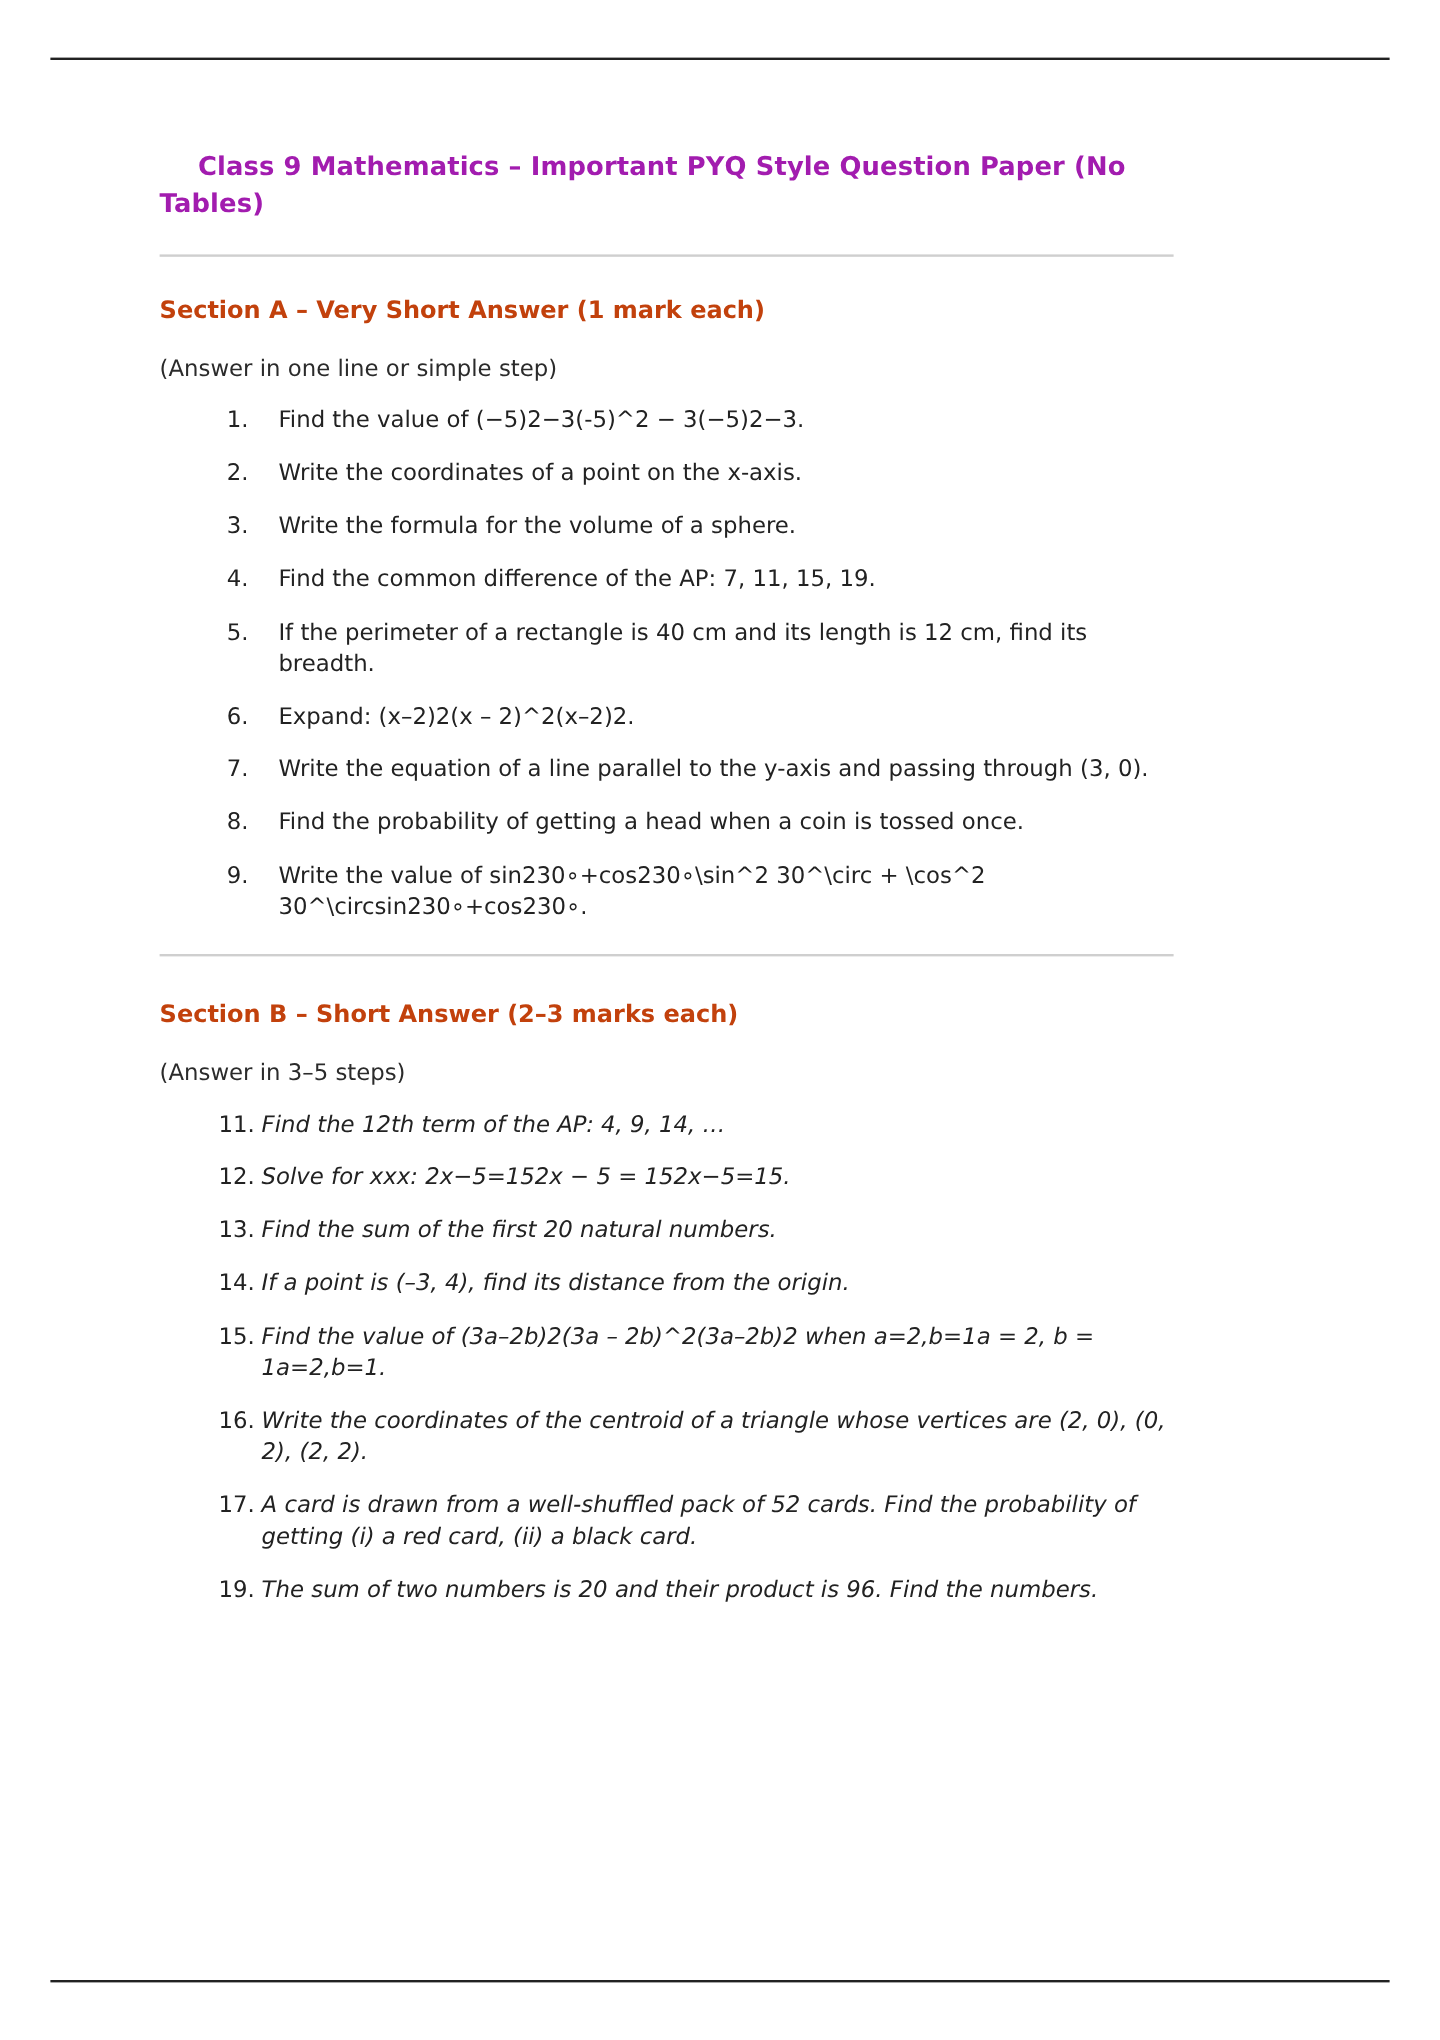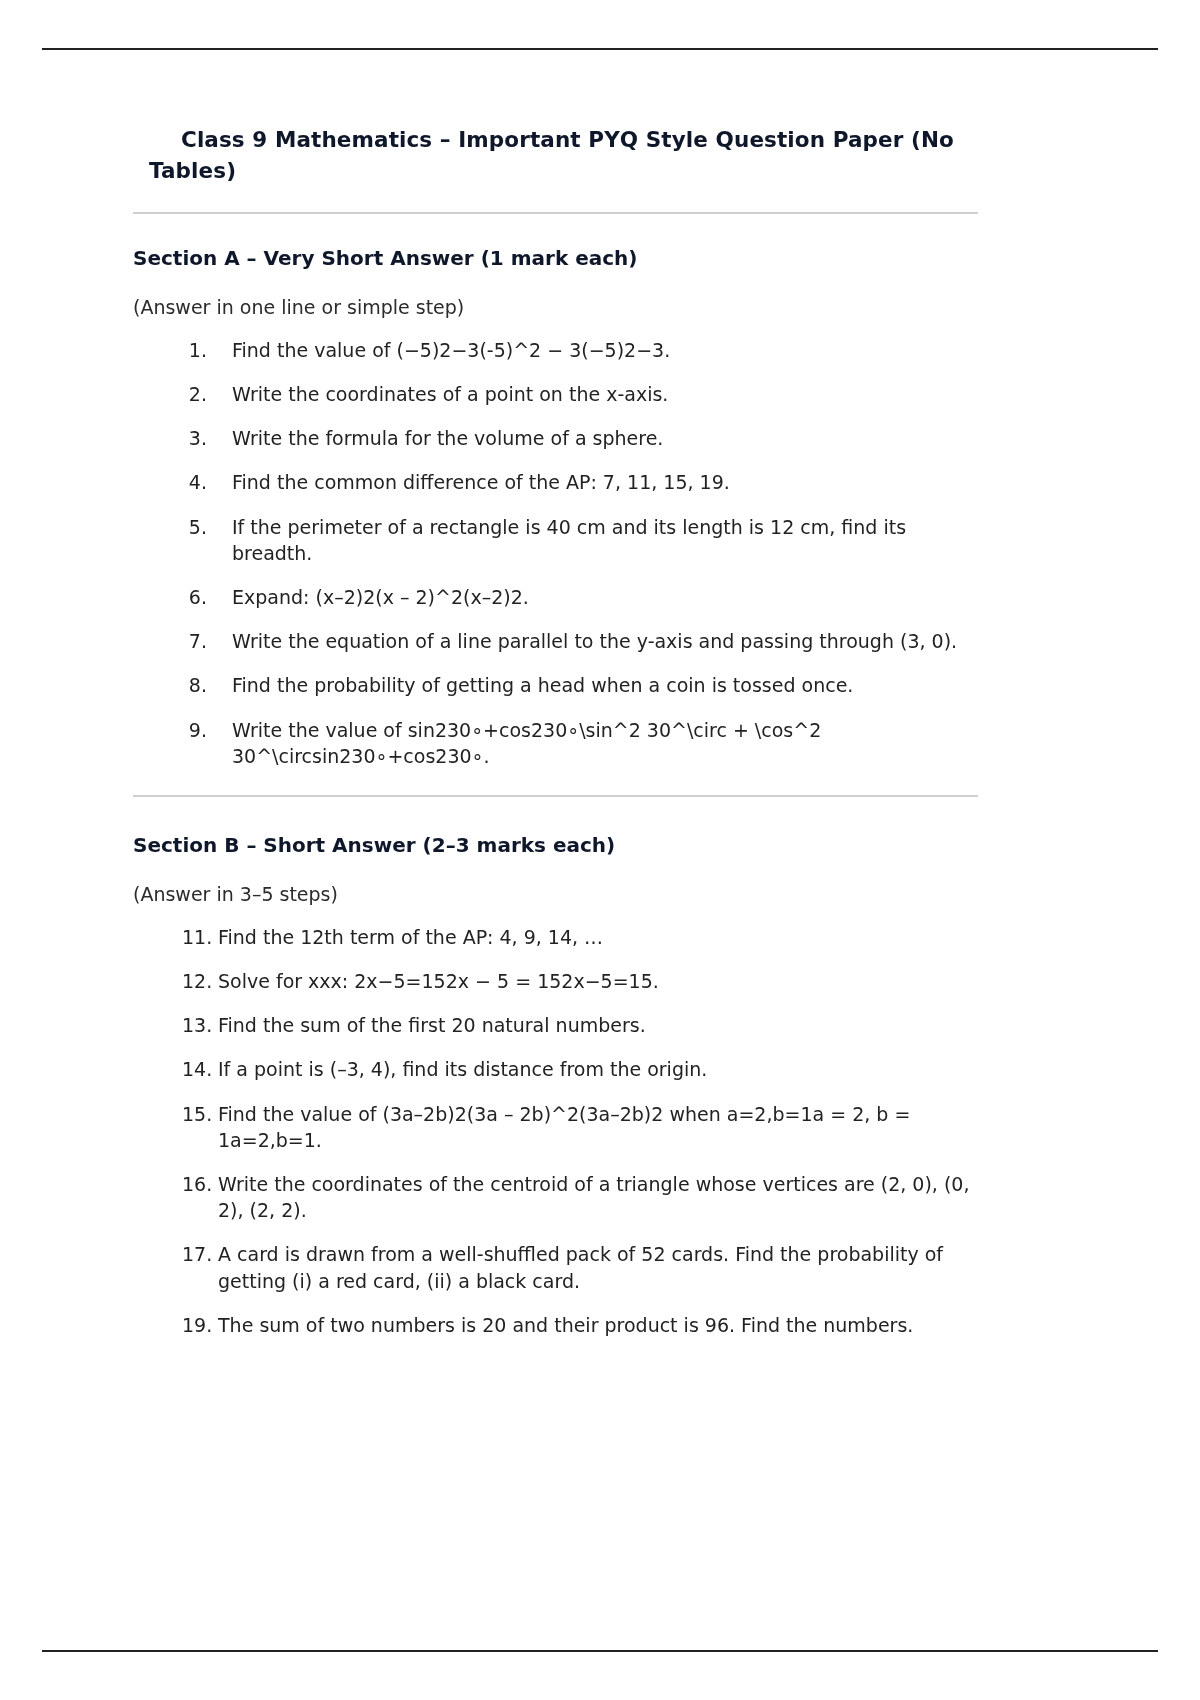--- a/index.html
+++ b/index.html
@@ -37,38 +37,38 @@
     left: 133px;
     top: 125px;
     width: 845px;
   }
 
   .doc-title {
     font-size: 21.5px;
     font-weight: bold;
     line-height: 1.42;
     letter-spacing: 0.1px;
-    margin: 0 0 0 16px;
+    margin: 0 0 0 0;
     text-indent: 32px;
-    color: #0f172a;
+    color: #a21caf;
   }
 
   .divider {
     border: none;
     border-top: 2px solid #cfcfcf;
     margin: 26px 0 30px 0;
     width: 100%;
   }
 
   .section-heading {
     font-size: 20px;
     font-weight: bold;
     line-height: 1.4;
     margin: 0 0 22px 0;
-    color: #0f172a;
+    color: #c2410c;
   }
 
   .section-note {
     font-size: 19px;
     line-height: 1.4;
     margin: 0 0 16px 0;
     color: #2b2b2b;
   }
 
   ol.qlist {
@@ -105,21 +105,21 @@
   }
   .list-a .qtext { padding-left: 0; margin-left: 15px; }
 
   
   .list-b .qnum {
     width: 36px;
     margin-left: 49px;
     text-align: left;
     padding-right: 0;
   }
-  .list-b .qtext { padding-left: 0; }
+  .list-b .qtext { padding-left: 0; font-style: italic; }
 
   .section-b-block { margin-top: 34px; }
 </style>
 </head>
 <body>
 
 <div class="page">
 
   <div class="page-rule top"></div>
   <div class="page-rule bottom"></div>

